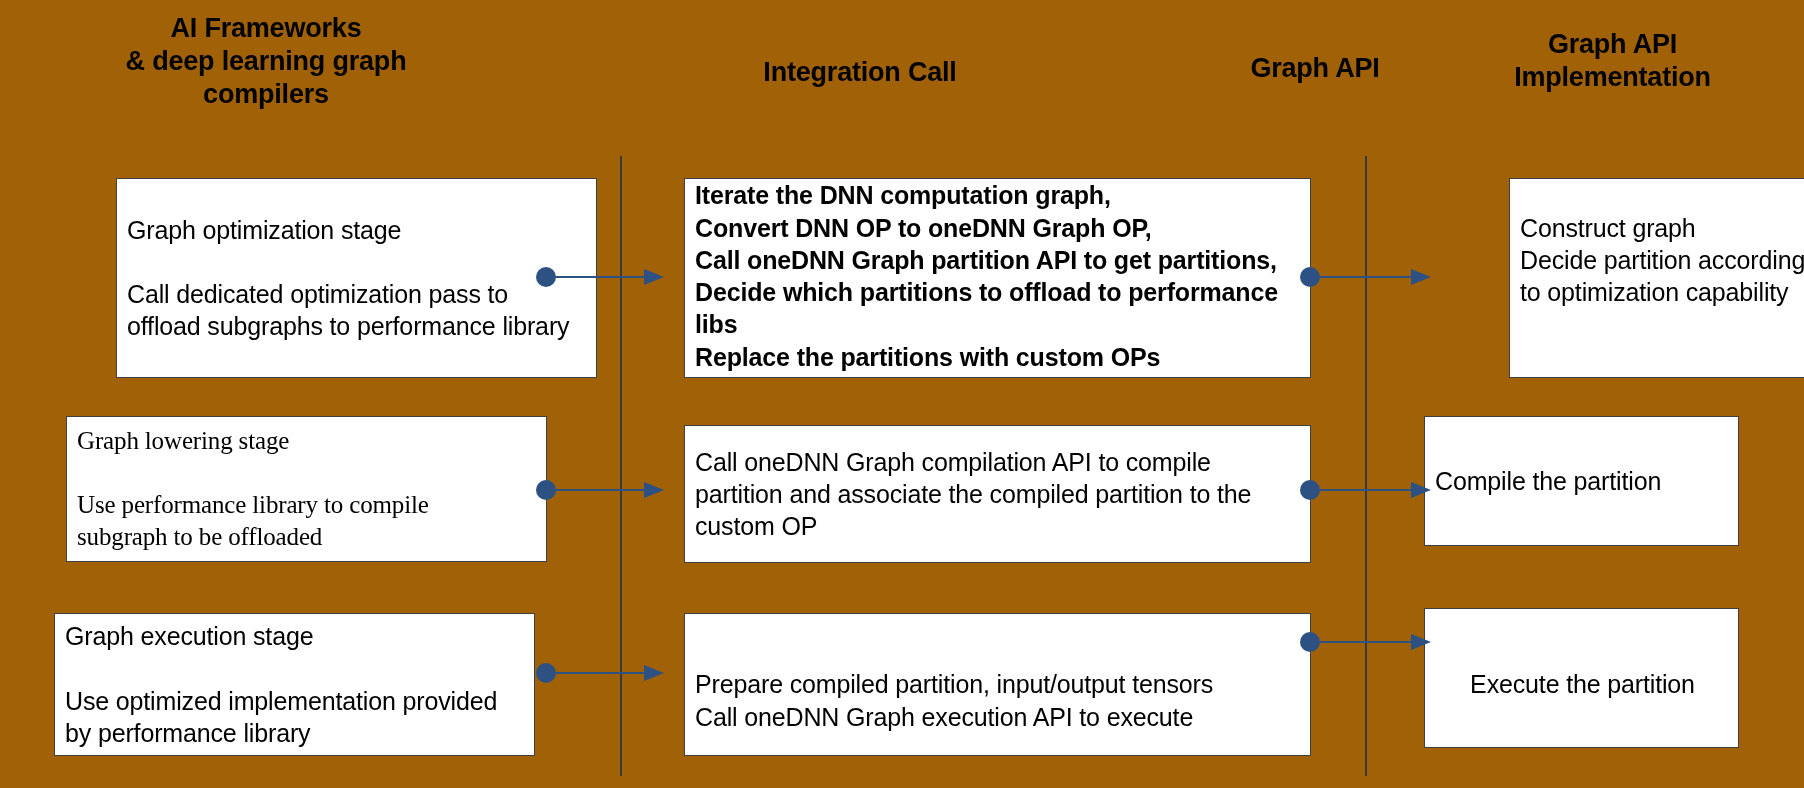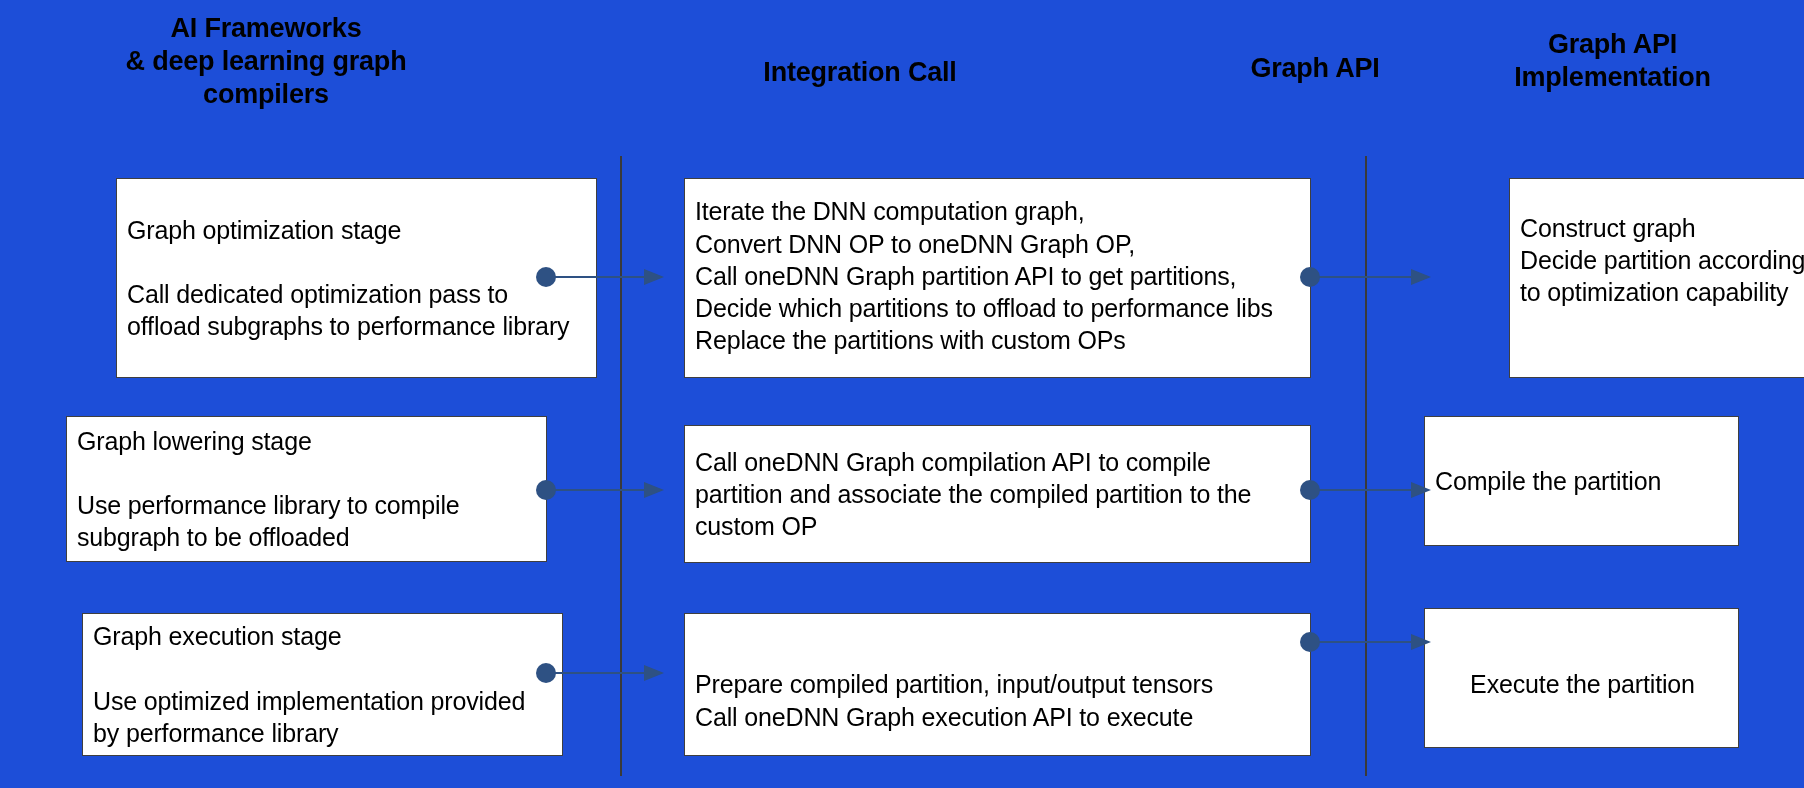--- a/index.html
+++ b/index.html
@@ -8,21 +8,21 @@
     background: #ffffff;
   }
   body {
     font-family: "Liberation Sans", sans-serif;
     color: #000000;
   }
   #canvas {
     position: relative;
     width: 1804px;
     height: 788px;
-    background: #1d4ed8;
+    background: #a16207;
     overflow: hidden;
   }
 
   
   .col-header {
     position: absolute;
     text-align: center;
     font-weight: bold;
     font-size: 27px;
     line-height: 1.23;
@@ -57,37 +57,37 @@
     flex-direction: column;
     justify-content: center;
     white-space: pre-line;
     padding: 0 8px 0 10px;
     letter-spacing: -0.15px;
   }
   .box .inner { display: block; }
 
   
   #box-l1 { left: 80px; top: 178px; width: 481px; height: 200px; margin-left: 36px; }
-  #box-l2 { left: 66px; top: 416px; width: 481px; height: 146px; }
-  #box-l3 { left: 82px; top: 613px; width: 481px; height: 143px; }
+  #box-l2 { left: 66px; top: 416px; width: 481px; height: 146px; font-family: Liberation Serif, serif; }
+  #box-l3 { left: 54px; top: 613px; width: 481px; height: 143px; }
 
   
   #box-m1 { left: 684px; top: 178px; width: 627px; height: 200px; }
   #box-m2 { left: 684px; top: 425px; width: 627px; height: 138px; }
   #box-m3 { left: 684px; top: 613px; width: 627px; height: 143px; }
 
   
   #box-r1 { left: 1509px; top: 178px; width: 315px; height: 200px; }
   #box-r2 { left: 1424px; top: 416px; width: 315px; height: 130px; }
   #box-r3 { left: 1424px; top: 608px; width: 315px; height: 140px; align-items: center; }
 
   
   #box-l1 .inner, #box-l2 .inner, #box-l3 .inner { }
   #box-r1 .inner { position: relative; top: -18px; }
-  #box-m1 .inner { position: relative; top: -2px; }
+  #box-m1 .inner { position: relative; top: -2px; font-weight: bold; }
   #box-m3 .inner { position: relative; top: 12px; margin-top: 8px; }
   #box-r3 .inner { position: relative; top: 6px; }
   #box-l3 .inner { position: relative; top: 0px; }
 
   
   .connector {
     position: absolute;
     height: 26px;
   }
   .connector svg { display: block; overflow: visible; }

